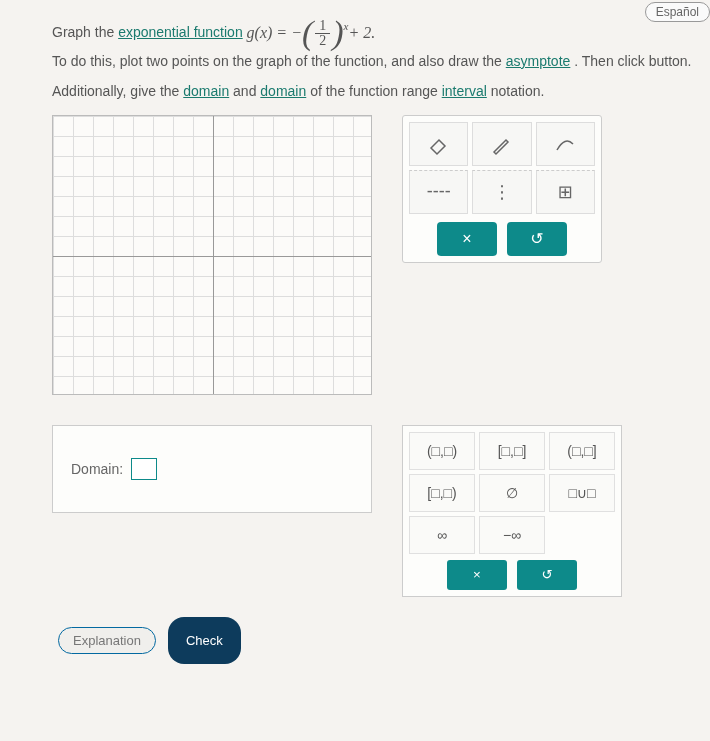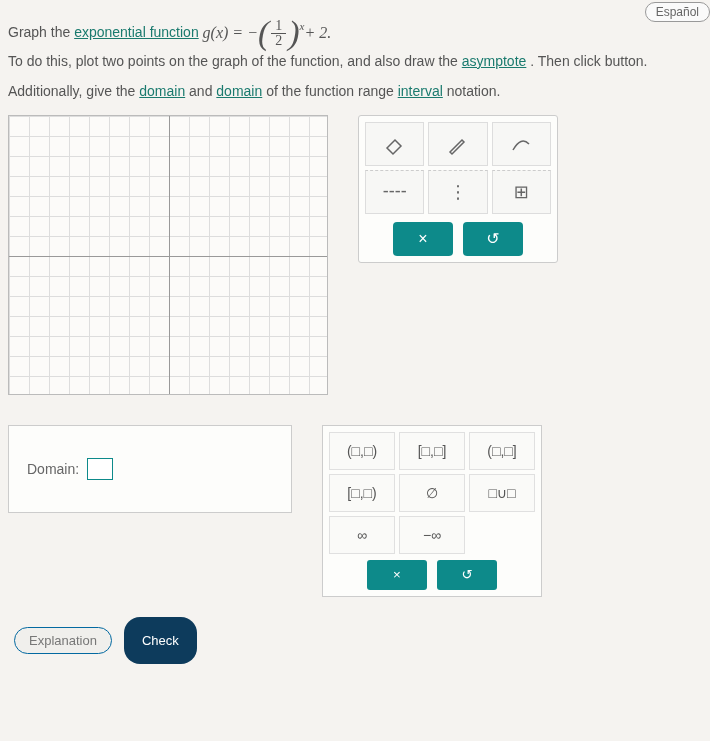--- a/index.html
+++ b/index.html
@@ -5,21 +5,21 @@
     * { box-sizing: border-box; margin: 0; padding: 0; }
     body {
       font-family: Arial, sans-serif;
       background: #f5f3f0;
       width: 710px;
       height: 741px;
       overflow: hidden;
       color: #555;
       font-size: 14px;
     }
-    .page { padding: 8px 8px 0 8px; position: relative; }
+    .page { padding: 8px 8px 0 8px; position: relative; margin-left: 44px; }
     .espanol {
       position: absolute;
       top: 2px; right: 0;
       border: 1px solid #999;
       border-radius: 14px;
       padding: 2px 10px;
       font-size: 12px;
       color: #666;
       background: #fafafa;
     }
@@ -65,21 +65,21 @@
       width: 60px; height: 34px;
       background: #0d8a8a;
       color: #fff;
       border: none;
       border-radius: 4px;
       display: flex; align-items: center; justify-content: center;
       font-size: 16px;
     }
     .lower-row { display: flex; gap: 30px; margin-top: 30px; align-items: flex-start; }
     .dr-box {
-      width: 284px;
+      width: 320px;
       border: 1px solid #ccc;
       background: #fdfdfb;
       padding: 20px 18px;
     }
     .dr-line { display: flex; align-items: center; gap: 8px; margin: 12px 0; }
     .dr-label { color: #666; }
     .dr-input {
       width: 26px; height: 22px;
       border: 1px solid #0d8a8a;
       background: #fff;

